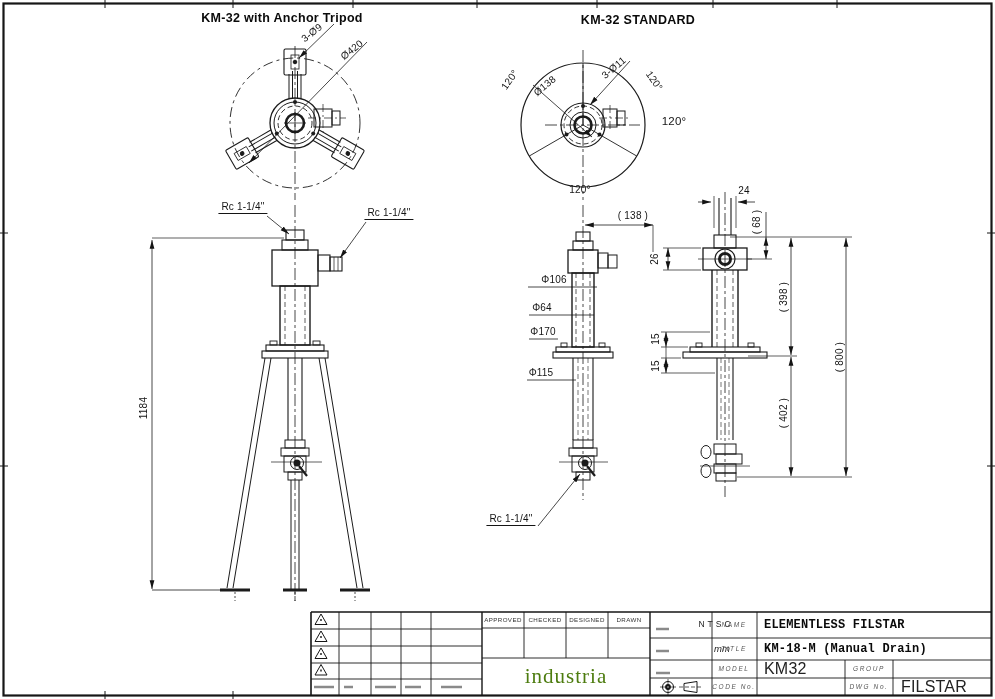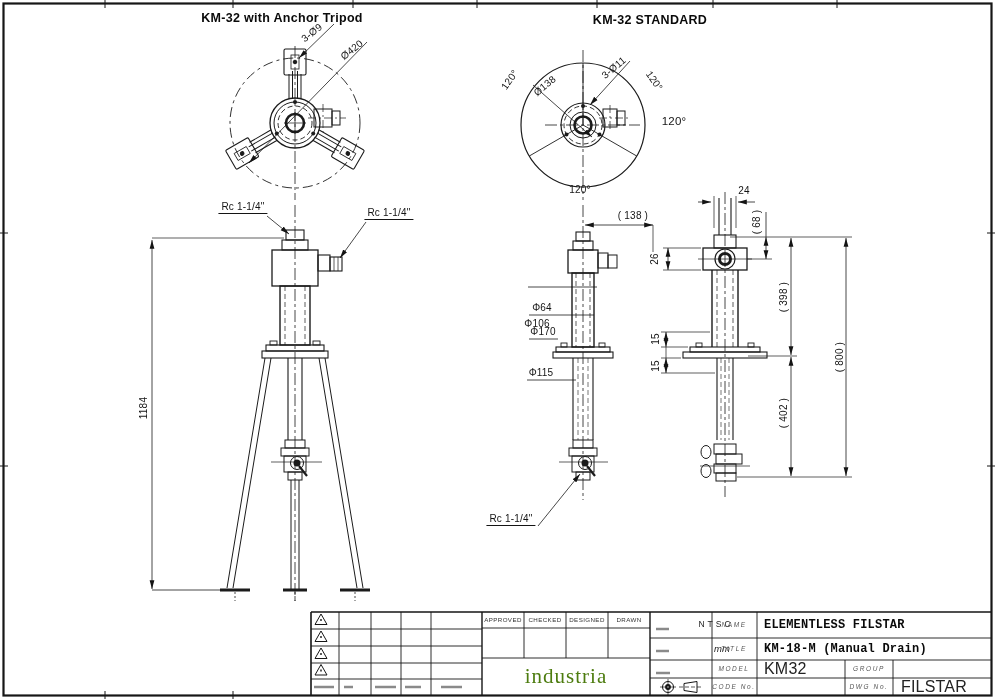--- a/index.html
+++ b/index.html
@@ -232,37 +232,37 @@
       <circle cx="668" cy="687" r="5.5"></circle>
       <circle cx="668" cy="687" r="2" stroke-width="1.8"></circle>
       <path d="M660,687 H676 M668,679 V695" stroke-width="0.7"></path>
       <path d="M697,681.5 L684,683.5 V690.5 L697,692.5 Z"></path>
       <path d="M679,687 H702" stroke-width="0.7" stroke-dasharray="4 2"></path>
     </g>
   </g>
 </svg>
 
 <div class="lbl vtitle" style="left:282px;top:18px;">KM-32 with Anchor Tripod</div>
-<div class="lbl vtitle" style="left:638px;top:20px;margin-left:12px;">KM-32 STANDARD</div>
+<div class="lbl vtitle" style="left:638px;top:20px;">KM-32 STANDARD</div>
 
 <div class="lbl" style="left:312px;top:33px;--r:-38deg;">3-Ø9</div>
 <div class="lbl" style="left:352px;top:50px;--r:-38deg;">Ø420</div>
 <div class="lbl ul" style="left:243px;top:208px;">Rc 1-1/4"</div>
 <div class="lbl ul" style="left:389px;top:214px;">Rc 1-1/4"</div>
 <div class="lbl" style="left:144px;top:408px;--r:-90deg;">1184</div>
 
 <div class="lbl" style="left:510px;top:80px;--r:-55deg;">120°</div>
 <div class="lbl" style="left:545px;top:86px;--r:-40deg;">Ø138</div>
 <div class="lbl" style="left:614px;top:68px;--r:-40deg;">3-Ø11</div>
 <div class="lbl" style="left:654px;top:81px;--r:55deg;">120°</div>
 <div class="lbl big" style="left:674px;top:122px;">120°</div>
 <div class="lbl" style="left:580px;top:190px;">120°</div>
 
 <div class="lbl" style="left:633px;top:216px;">( 138 )</div>
-<div class="lbl" style="left:537px;top:280px;margin-top:44px;">Φ106</div>
+<div class="lbl" style="left:554px;top:280px;">Φ106</div>
 <div class="lbl" style="left:542px;top:308px;">Φ64</div>
 <div class="lbl" style="left:543px;top:332px;">Φ170</div>
 <div class="lbl" style="left:541px;top:373px;">Φ115</div>
 <div class="lbl ul" style="left:511px;top:520px;">Rc 1-1/4"</div>
 
 <div class="lbl" style="left:744px;top:191px;">24</div>
 <div class="lbl" style="left:757px;top:222px;--r:-90deg;">( 68 )</div>
 <div class="lbl" style="left:655px;top:259px;--r:-90deg;">26</div>
 <div class="lbl" style="left:656px;top:339px;--r:-90deg;">15</div>
 <div class="lbl" style="left:656px;top:366px;--r:-90deg;">15</div>

